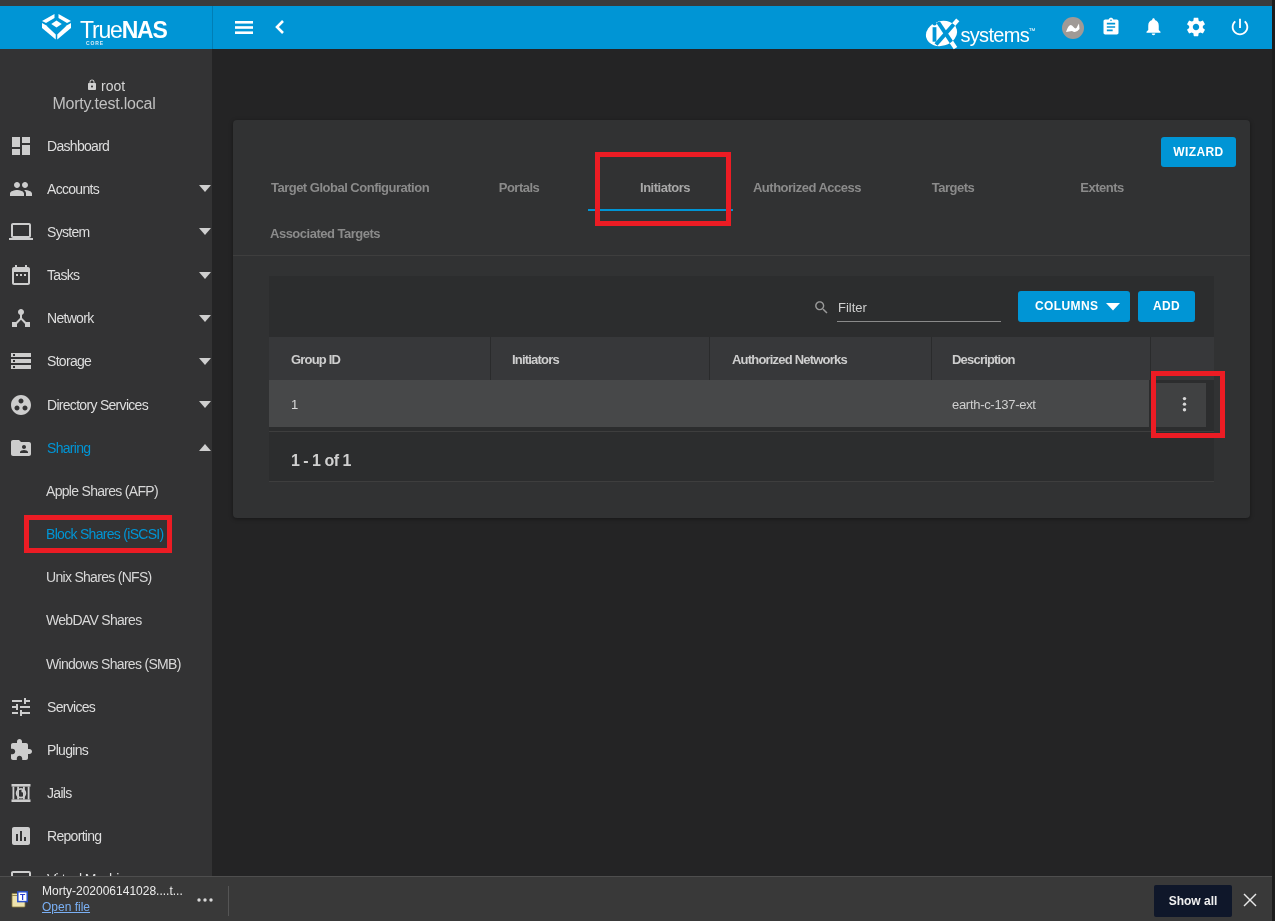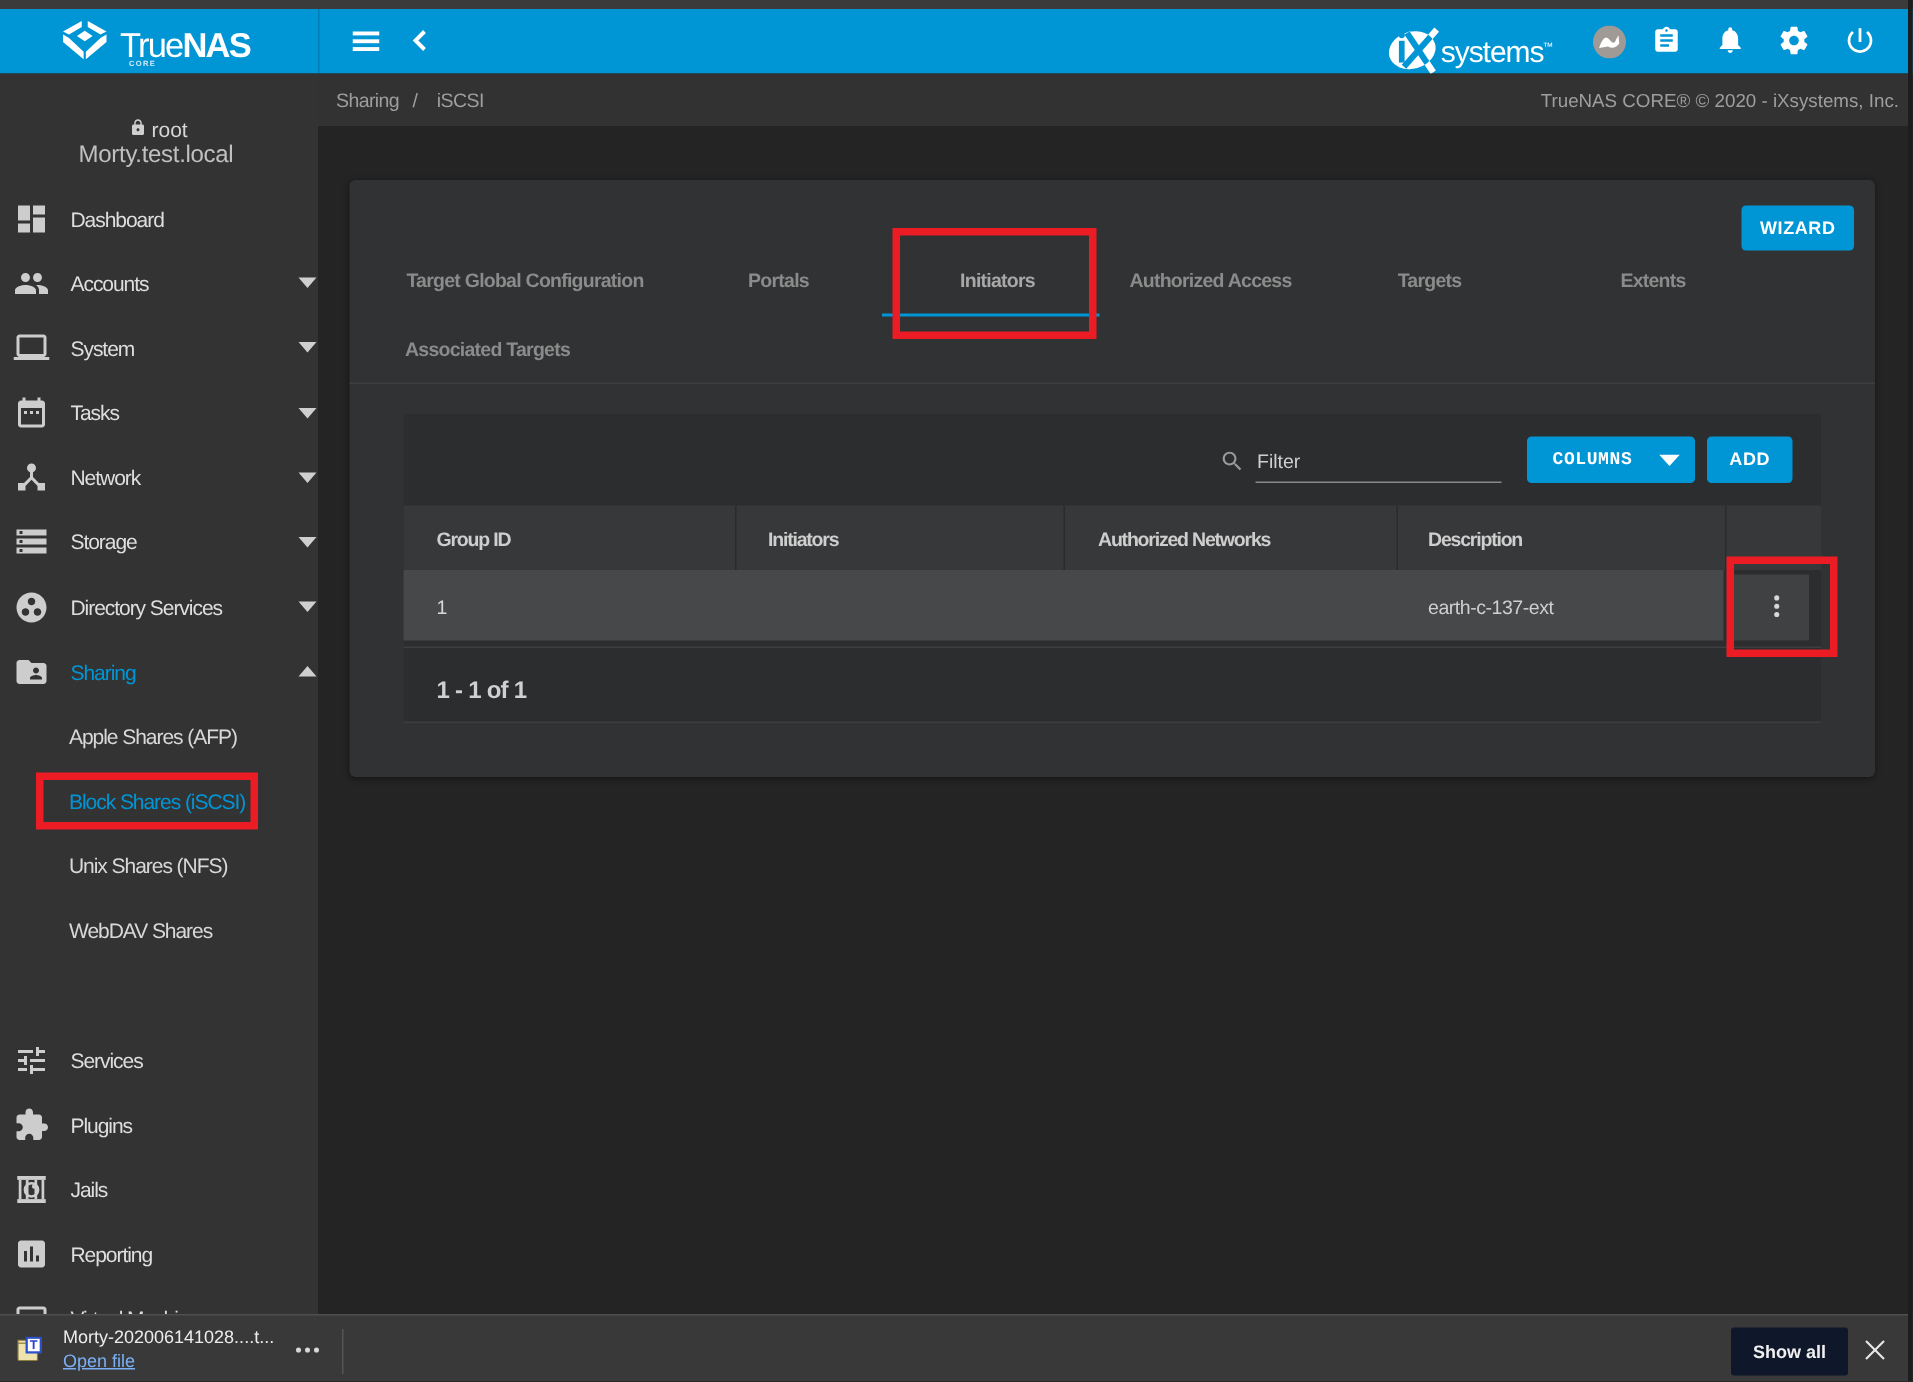--- a/index.html
+++ b/index.html
@@ -167,20 +167,23 @@
       </div>
     <div class="subitem" style="top:463.5px;text-align:right;">
         <div class="lbl blue">Block Shares (iSCSI)</div>
       </div>
     <div class="subitem" style="top:506.7px;">
         <div class="lbl">Unix Shares (NFS)</div>
       </div>
     <div class="subitem" style="top:549.9px;">
         <div class="lbl">WebDAV Shares</div>
       </div>
+    <div class="subitem" style="top:593.0px;">
+        <div class="lbl">Windows Shares (SMB)</div>
+      </div>
     <div class="navitem" style="top:636.2px;">
       <svg class="ic" viewBox="0 0 24 24" fill="#cdcdcd">
           <path d="M3 17v2h6v-2H3zM3 5v2h10V5H3zm10 16v-2h8v-2h-8v-2h-2v6h2zM7 9v2H3v2h4v2h2V9H7zm14 4v-2H11v2h10zm-6-4h2V7h4V5h-4V3h-2v6z"></path>
         </svg>
       <div class="lbl">Services</div>
     </div>
     <div class="navitem" style="top:679.3px;">
       <svg class="ic" viewBox="0 0 24 24" fill="#cdcdcd">
           <path d="M20.5 11H19V7c0-1.1-.9-2-2-2h-4V3.5C13 2.12 11.88 1 10.5 1S8 2.12 8 3.5V5H4c-1.1 0-1.99.9-1.99 2v3.8H3.5c1.49 0 2.7 1.21 2.7 2.7s-1.21 2.7-2.7 2.7H2V20c0 1.1.9 2 2 2h3.8v-1.5c0-1.49 1.21-2.7 2.7-2.7 1.49 0 2.7 1.21 2.7 2.7V22H17c1.1 0 2-.9 2-2v-4h1.5c1.38 0 2.5-1.12 2.5-2.5S21.88 11 20.5 11z"></path>
         </svg>
@@ -206,24 +209,20 @@
       <div class="lbl">Jails</div>
     </div>
     <div class="navitem" style="top:808.9px;">
       <svg class="ic" viewBox="0 0 24 24" fill="#cdcdcd">
           <path d="M20 18c1.1 0 1.99-.9 1.99-2L22 6c0-1.1-.9-2-2-2H4c-1.1 0-2 .9-2 2v10c0 1.1.9 2 2 2H0v2h24v-2h-4zM4 6h16v10H4V6z"></path>
         </svg>
       <div class="lbl">Virtual Machines</div>
     </div>
   </div>
 
-  <div id="crumbbar" class="abs">
-    <div class="abs" style="left:12px;top:10px;font-size:13px;letter-spacing:-0.4px;color:#9e9e9e;">Sharing<span style="margin:0 8px 0 9px;">/</span><span style="margin-left:5px;">iSCSI</span></div>
-    <div class="abs" style="right:9px;top:11px;font-size:12.5px;color:#9e9e9e;">TrueNAS CORE® © 2020 - iXsystems, Inc.</div>
-  </div>
 
   <div id="content" class="abs"></div>
   <div id="card" class="abs"></div>
 
   <div class="btn" style="left:1161px;top:137px;width:75px;height:30px;line-height:30px;">WIZARD</div>
 
   <div class="tab" style="left:350px;top:187px;">Target Global Configuration</div>
   <div class="tab" style="left:519px;top:187px;">Portals</div>
   <div class="tab" style="left:665px;top:187px;color:#a8a8a8;">Initiators</div>
   <div class="tab" style="left:807px;top:187px;">Authorized Access</div>
@@ -236,21 +235,21 @@
 
   <div class="abs" style="left:233px;top:255px;width:1017px;height:1px;background:#3e3e3e;"></div>
 
   <div id="panel" class="abs"></div>
 
   <svg class="abs" style="left:813px;top:299px;" width="17" height="17" viewBox="0 0 24 24" fill="#9a9a9a">
     <path d="M15.5 14h-.79l-.28-.27C15.41 12.59 16 11.11 16 9.5 16 5.91 13.09 3 9.5 3S3 5.91 3 9.5 5.91 16 9.5 16c1.61 0 3.09-.59 4.23-1.57l.27.28v.79l5 4.99L20.49 19l-4.99-5zm-6 0C7.01 14 5 11.99 5 9.5S7.01 5 9.5 5 14 7.01 14 9.5 11.99 14 9.5 14z"></path>
   </svg>
   <div class="abs" style="left:838px;top:300px;font-size:13px;color:#cfcfcf;">Filter</div>
   <div class="abs" style="left:837px;top:321px;width:164px;height:1px;background:#8a8a8a;"></div>
-  <div class="btn" style="left:1018px;top:291px;width:112px;height:31px;line-height:31px;text-align:left;padding-left:17px;font-family:Liberation Mono, monospace;">COLUMNS</div>
+  <div class="btn" style="left:1018px;top:291px;width:112px;height:31px;line-height:31px;text-align:left;padding-left:17px;">COLUMNS</div>
   <svg class="abs" style="left:1106px;top:303px;z-index:5;" width="14" height="8" viewBox="0 0 14 8">
       <polygon points="0,0 14,0 7,7.6" fill="#ffffff"></polygon>
     </svg>
   <div class="btn" style="left:1138px;top:291px;width:57px;height:31px;line-height:31px;">ADD</div>
 
   <div class="abs" style="left:269px;top:337px;width:945px;height:43px;background:#37383a;"></div>
   <div class="hdrtxt" style="left:291px;top:352px;">Group ID</div>
   <div class="hdrtxt" style="left:512px;top:352px;">Initiators</div>
   <div class="hdrtxt" style="left:732px;top:352px;">Authorized Networks</div>
   <div class="hdrtxt" style="left:952px;top:352px;">Description</div>

